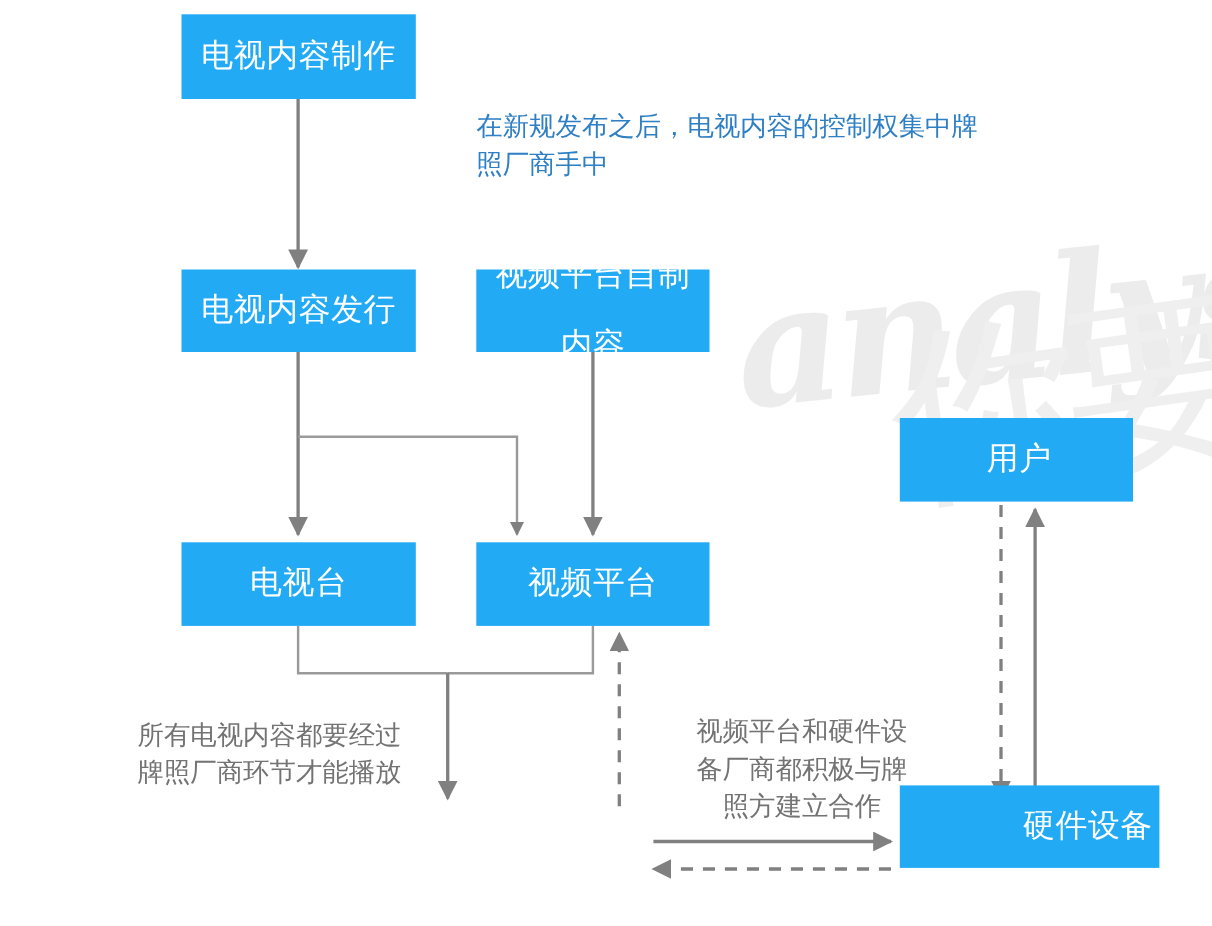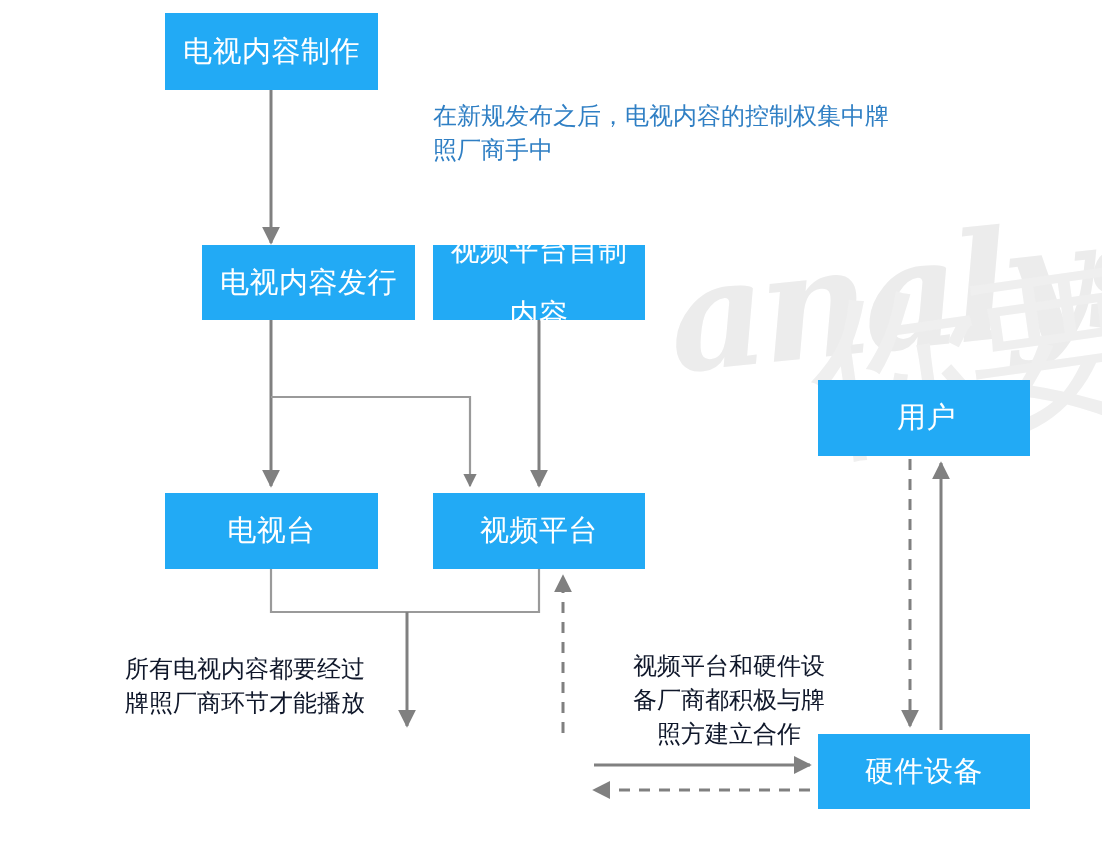--- a/index.html
+++ b/index.html
@@ -33,21 +33,21 @@
     letter-spacing:0.5px;
     box-sizing:border-box;
     padding:2px 6px;
   }
   .node span{display:block;}
 
   .note{
     position:absolute;
     font-size:24px;
     line-height:1.42;
-    color:#0f172a;
+    color:#737373;
     white-space:pre-line;
   }
   .note.blue{color:#2f7fc4;}
   .note.center{text-align:center;}
 
   
   .wm-analys{
     position:absolute;
     left:660px;
     top:232px;
@@ -113,21 +113,21 @@
     <div class="wm-analys">analys</div>
     <div class="wm-cn">你要</div>
   </div>
 
   <div class="layer" id="box-layer">
 
     <div class="node" style="left:165px;top:13px;width:213px;height:77px;">
       <span>电视内容制作</span>
     </div>
 
-    <div class="node" style="left:165px;top:245px;width:213px;height:75px;margin-left:37px;">
+    <div class="node" style="left:165px;top:245px;width:213px;height:75px;">
       <span>电视内容发行</span>
     </div>
 
     <div class="node" style="left:433px;top:245px;width:212px;height:75px;flex-direction:column;gap:28px;">
       <span>视频平台自制</span>
       <span>内容</span>
     </div>
 
     <div class="node" style="left:165px;top:493px;width:213px;height:76px;">
       <span>电视台</span>
@@ -135,21 +135,21 @@
 
     <div class="node" style="left:433px;top:493px;width:212px;height:76px;">
       <span>视频平台</span>
     </div>
 
 
     <div class="node" style="left:818px;top:380px;width:212px;height:76px;padding-left:11px;">
       <span>用户</span>
     </div>
 
-    <div class="node" style="left:818px;top:734px;width:212px;height:75px;">
+    <div class="node" style="left:818px;top:714px;width:236px;height:75px;justify-content:flex-end;">
       <span>硬件设备</span>
     </div>
   </div>
 
   <div class="layer" id="text-layer">
 
     <div class="note blue" style="left:433px;top:82px;width:590px;">在新规发布之后，电视内容的控制权集中牌
 照厂商手中</div>
 
     <div class="note center" style="left:90px;top:635px;width:310px;">所有电视内容都要经过

